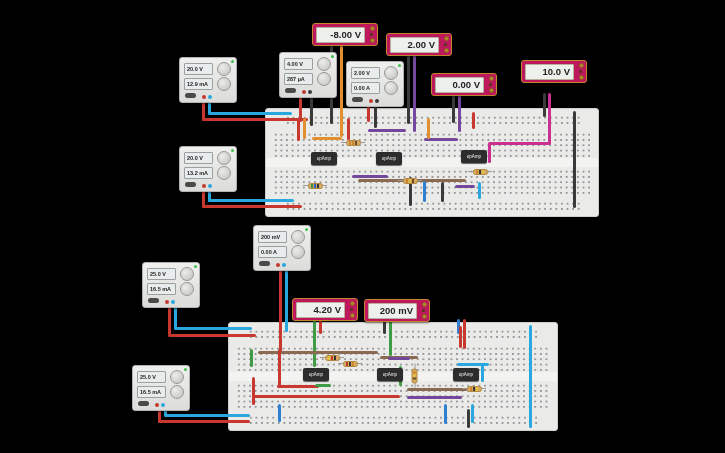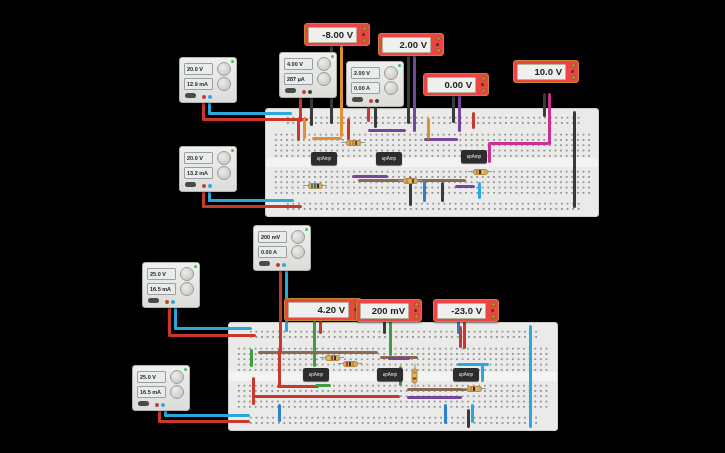--- a/index.html
+++ b/index.html
@@ -20,22 +20,22 @@
   .disp.v{top:5px}.disp.c{top:20px}
   .psu .knob{position:absolute;right:5px;width:12px;height:12px;border-radius:50%;
        background:radial-gradient(circle at 35% 35%,#ececea,#c0c0be);border:1px solid #98九896;border:1px solid #989896;}
   .knob.k1{top:4px}.knob.k2{top:19px}
   .psu .led{position:absolute;right:2px;top:2px;width:3px;height:3px;border-radius:50%;background:#3ec24e;}
   .psu .toggle{position:absolute;left:5px;bottom:4px;width:11px;height:5px;border-radius:3px;background:#4a4a48;}
   .psu .term{position:absolute;bottom:3px;width:4px;height:4px;border-radius:50%;}
   .psu .t1{left:22px;background:#c33a2e;}
   .psu .t2{left:28px;}
   
-  .meter{position:absolute;width:64px;height:21px;background:#ef4444;border:1px solid #c2862c;
-         border-radius:3px;box-shadow:0 1px 2px rgba(0,0,0,.5);}
+  .meter{position:absolute;width:64px;height:21px;background:#be185d;border:1px solid #c2862c;
+         border-radius:3px;box-shadow:0 1px 2px rgba(0,0,0,.5);margin-left:8px;}
   .meter .screen{position:absolute;left:3px;top:2.5px;right:12px;bottom:2.5px;background:#eef0ee;
          border:1px solid #b8b29a;border-radius:1px;font-size:9.5px;font-weight:bold;color:#222;
          display:flex;align-items:center;justify-content:flex-end;padding-right:3px;box-sizing:border-box;}
   .meter .screw{position:absolute;right:2.5px;width:5px;height:5px;border-radius:50%;
          background:#bb8a30;border:1px solid #8a621f;box-sizing:border-box;}
   .screw.s1{top:2px}.screw.s2{bottom:2px}
   .meter .mdot{position:absolute;right:4px;top:8.5px;width:3px;height:3px;border-radius:50%;background:#4a3a18;}
   
   .opamp{position:absolute;width:26px;height:13px;background:#2d2d2d;border-radius:2px;color:#f2f2f2;
          font-size:4.5px;display:flex;align-items:center;justify-content:center;
@@ -229,34 +229,28 @@
       <div class="screw s1"></div>
       <div class="mdot"></div>
       <div class="screw s2"></div>
     </div>
     <div class="meter" style="left: 513px; top: 60px;">
       <div class="screen">10.0 V</div>
       <div class="screw s1"></div>
       <div class="mdot"></div>
       <div class="screw s2"></div>
     </div>
-    <div class="meter" style="left: 284px; top: 298px; padding-left: 12px;">
+    <div class="meter" style="left: 284px; top: 298px;">
       <div class="screen">4.20 V</div>
       <div class="screw s1"></div>
       <div class="mdot"></div>
       <div class="screw s2"></div>
     </div>
     <div class="meter" style="left: 356px; top: 299px;">
       <div class="screen">200 mV</div>
-      <div class="screw s1"></div>
-      <div class="mdot"></div>
-      <div class="screw s2"></div>
-    </div>
-    <div class="meter" style="left: 433px; top: 299px;">
-      <div class="screen">-23.0 V</div>
       <div class="screw s1"></div>
       <div class="mdot"></div>
       <div class="screw s2"></div>
     </div>
     <div class="opamp" style="left: 311px; top: 152px;">
       <div>opAmp</div>
     </div>
     <div class="opamp" style="left: 376px; top: 152px;">
       <div>opAmp</div>
     </div>

